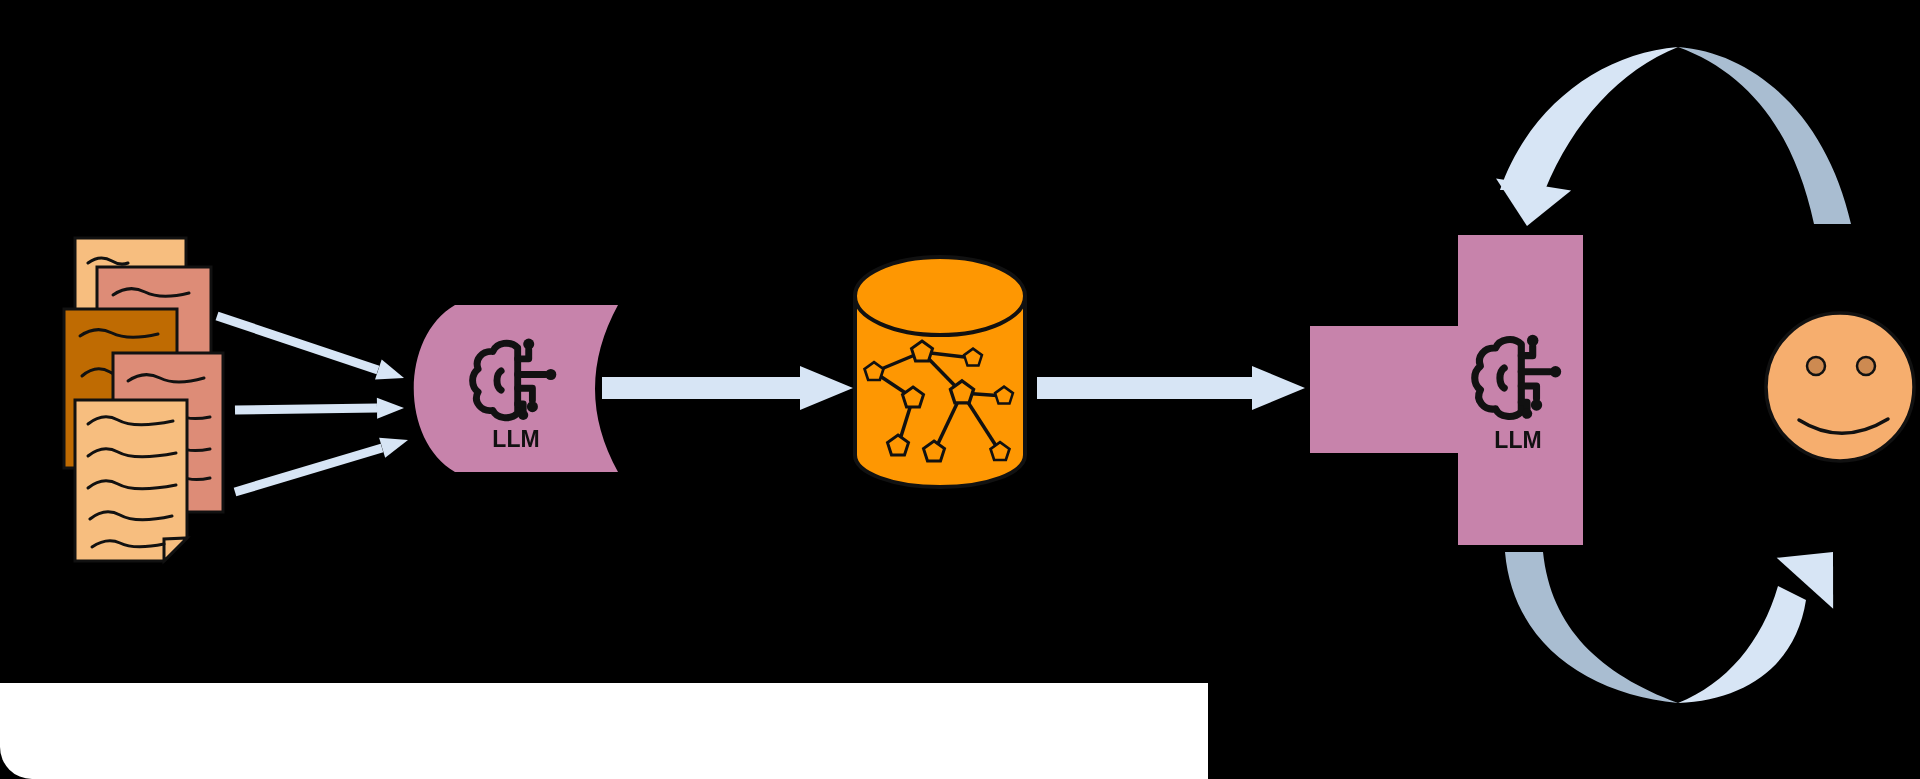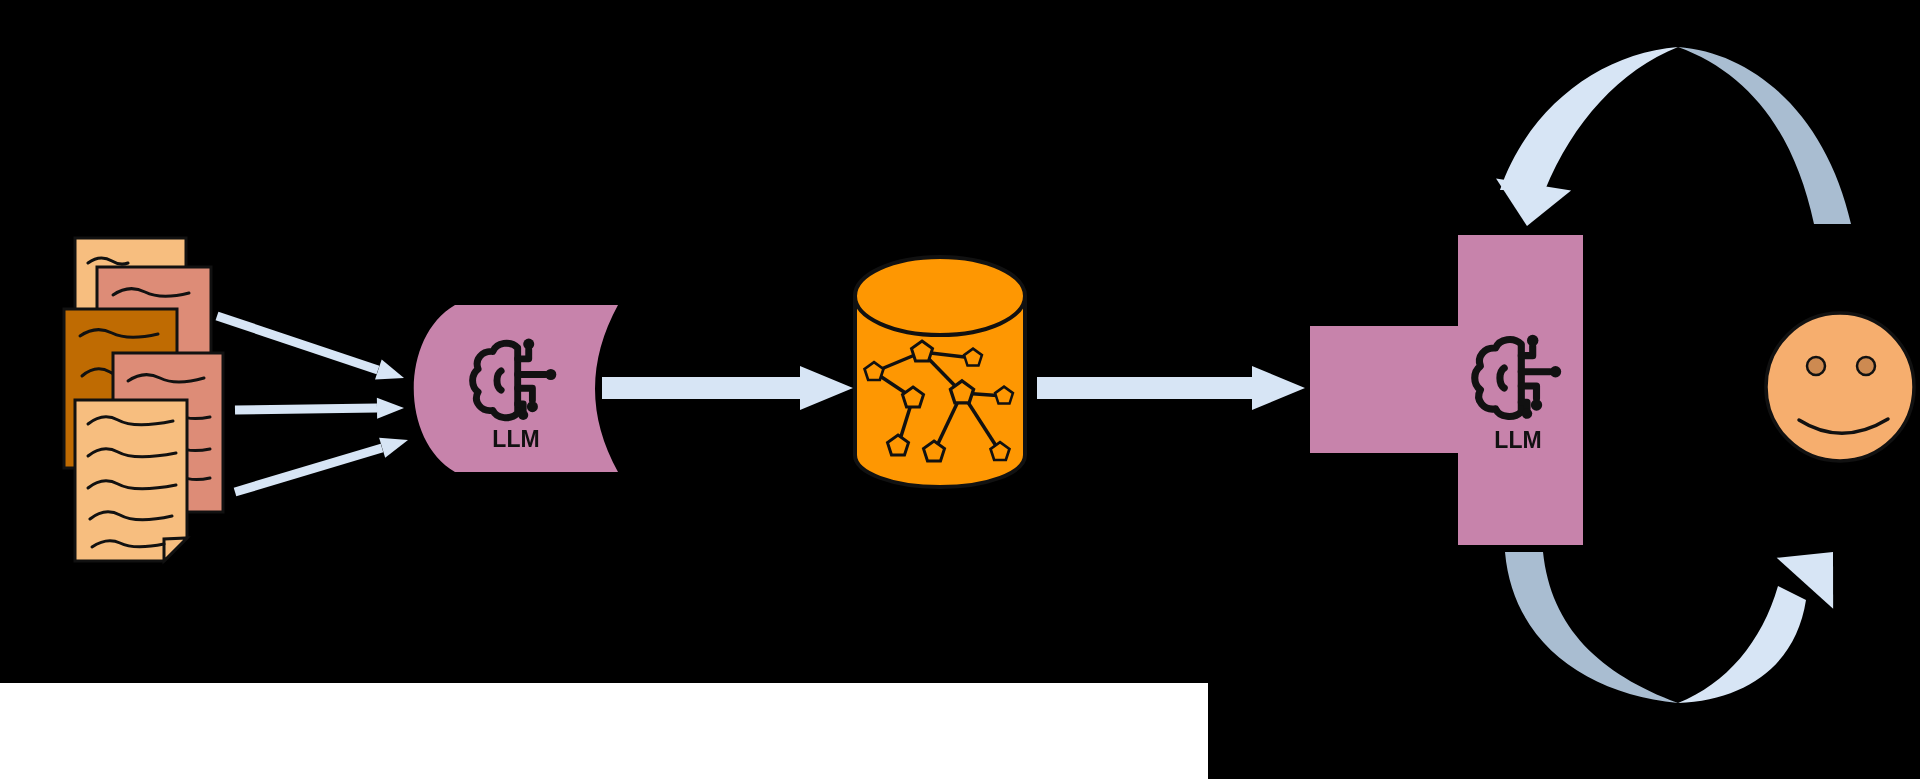--- a/index.html
+++ b/index.html
@@ -1,16 +1,16 @@
 <!DOCTYPE html>
 <html style="--background: #000000; --doc_light: #F7BE7F; --doc_salmon: #DD8C77; --doc_brown: #BF6B02; --node_pink: #C783AB; --db_orange: #FE9702; --arrow_light_blue: #D7E5F5; --arrow_gray_blue: #A9BDD1; --face_orange: #F6AE6E; --face_eye: #CD8A51; --outline: #111111; --white_band: #FFFFFF;"><head>
 <meta charset="utf-8">
 <style>
   html,body{margin:0;padding:0;background:#000;}
-  .stage{position:relative;width:1920px;height:779px;background:var(--background,#000);overflow:hidden;}
+  .stage{position:relative;width:1920px;height:779px;background:var(--background,#000);overflow:hidden;border-radius:32px;}
   svg{display:block;position:absolute;left:0;top:0;}
   .f-docl{fill:var(--doc_light,#F7BE7F);}
   .f-docs{fill:var(--doc_salmon,#DD8C77);}
   .f-docb{fill:var(--doc_brown,#BF6B02);}
   .f-pink{fill:var(--node_pink,#C783AB);}
   .f-orange{fill:var(--db_orange,#FE9702);}
   .f-blue{fill:var(--arrow_light_blue,#D7E5F5);}
   .f-gray{fill:var(--arrow_gray_blue,#A9BDD1);}
   .f-face{fill:var(--face_orange,#F6AE6E);}
   .f-eye{fill:var(--face_eye,#CD8A51);}

